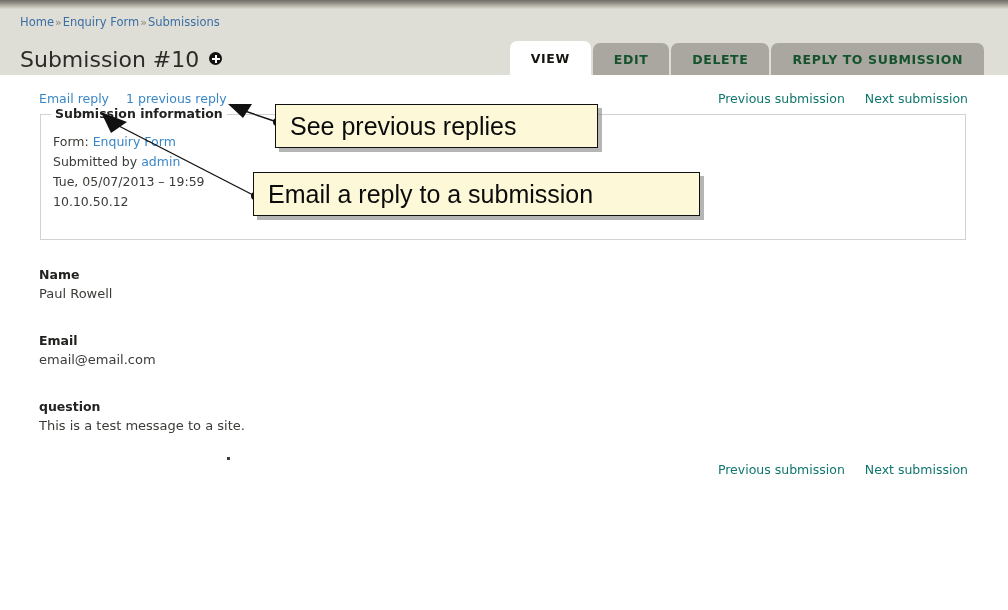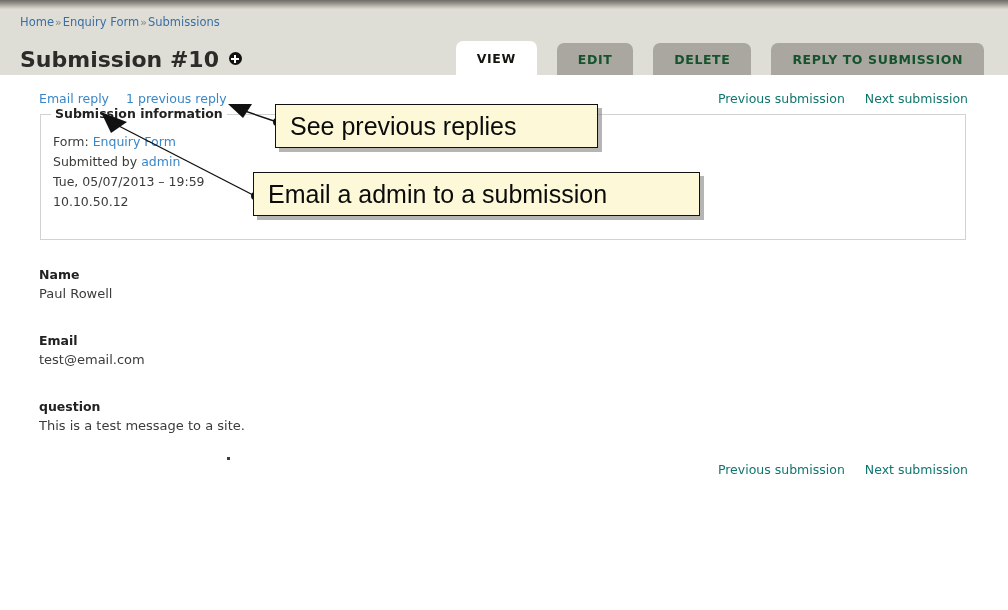--- a/index.html
+++ b/index.html
@@ -48,21 +48,21 @@
   .breadcrumb .sep {
     color: #85837a;
     padding: 0 1px;
     font-size: 11px;
   }
   .page-title {
     position: absolute;
     left: 20px; top: 22px;
     font-size: 22px;
     line-height: 28px;
-    font-weight: bold;
+    font-weight: normal;
     color: #2b2b28;
     white-space: nowrap;
   }
   .cog-icon {
     display: inline-block;
     vertical-align: middle;
     margin-left: 10px;
     position: relative;
     top: -2px;
     width: 13px;
@@ -86,21 +86,21 @@
   }
 
   
   .tabs {
     position: absolute;
     right: 24px;
     bottom: 0;
     height: 34px;
     display: flex;
     align-items: flex-end;
-    gap: 20px;
+    gap: 2px;
   }
   .tab {
     height: 32px;
     padding: 0 21px;
     display: flex;
     align-items: center;
     justify-content: center;
     border-radius: 7px 7px 0 0;
     background: #a9a79f;
     color: #14532d;
@@ -286,21 +286,21 @@
     </div>
   </div>
 
   <div class="fields">
     <div class="field">
       <div class="field-label">Name</div>
       <div class="field-value">Paul Rowell</div>
     </div>
     <div class="field">
       <div class="field-label">Email</div>
-      <div class="field-value">test@email.com</div>
+      <div class="field-value">email@email.com</div>
     </div>
     <div class="field">
       <div class="field-label">question</div>
       <div class="field-value">This is a test message to a site.</div>
     </div>
   </div>
 
   <div class="stray-dot"></div>
 
   <div class="nav-row bottom">
@@ -314,13 +314,13 @@
   <line x1="277" y1="122" x2="236" y2="108" stroke="#111111" stroke-width="1.4"></line>
   <polygon points="228,104 252,104 243,118" fill="#111111"></polygon>
   <circle cx="277" cy="122" r="4" fill="#111111"></circle>
 
   <line x1="255" y1="196" x2="115" y2="124" stroke="#111111" stroke-width="1.4"></line>
   <polygon points="101,112 127,122 111,133" fill="#111111"></polygon>
   <circle cx="255" cy="196" r="4" fill="#111111"></circle>
 </svg>
 
 <div class="callout" id="callout-previous-replies">See previous replies</div>
-<div class="callout" id="callout-email-reply">Email a admin to a submission</div>
+<div class="callout" id="callout-email-reply">Email a reply to a submission</div>
 
 </body></html>

